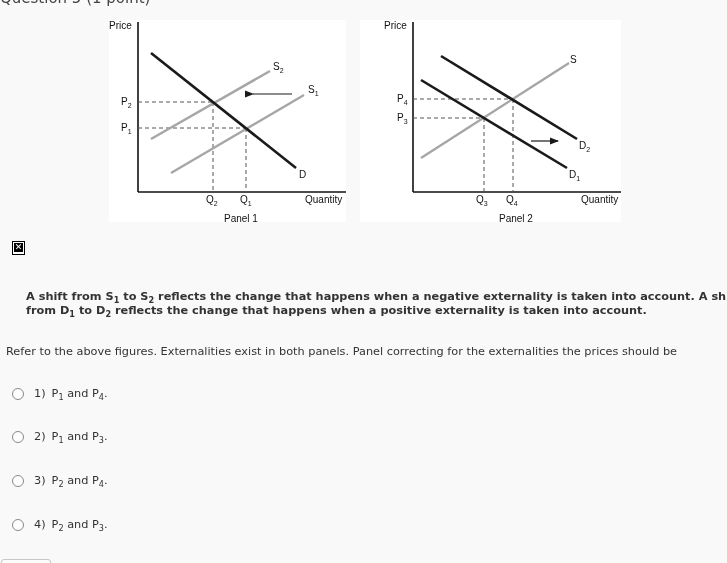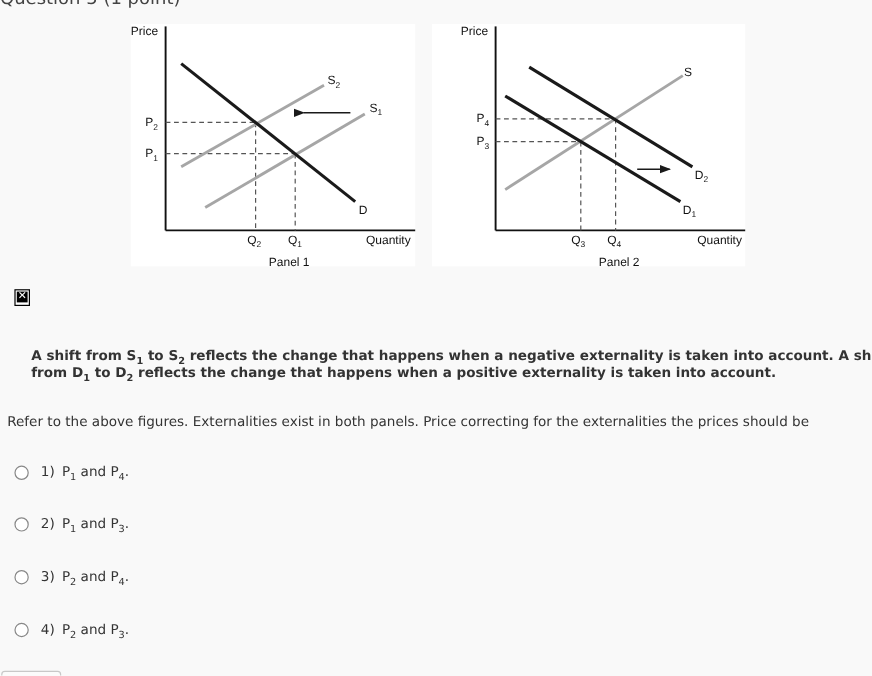--- a/index.html
+++ b/index.html
@@ -182,21 +182,21 @@
     </g>
   </svg>
 </div>
 
 <div class="broken-img">
   <div class="inner">✕</div>
 </div>
 
 <div class="stmt"><span>A shift from S</span><sub>1</sub><span> to S</span><sub>2</sub><span> reflects the change that happens when a negative externality is taken into account. A shift from D</span><sub>1</sub><span> to D</span><sub>2</sub><span> reflects the change that happens when a positive externality is taken into account.</span></div>
 
-<div class="prompt">Refer to the above figures. Externalities exist in both panels. Price correcting for the externalities the prices should be</div>
+<div class="prompt">Refer to the above figures. Externalities exist in both panels. Panel correcting for the externalities the prices should be</div>
 
 <label class="option" style="top:387px;">
   <span class="radio"></span>
   <span class="opt-num">1)</span>
   <span><span>P</span><sub>1</sub><span> and P</span><sub>4</sub><span>.</span></span>
 </label>
 
 <label class="option" style="top:430px;">
   <span class="radio"></span>
   <span class="opt-num">2)</span>

